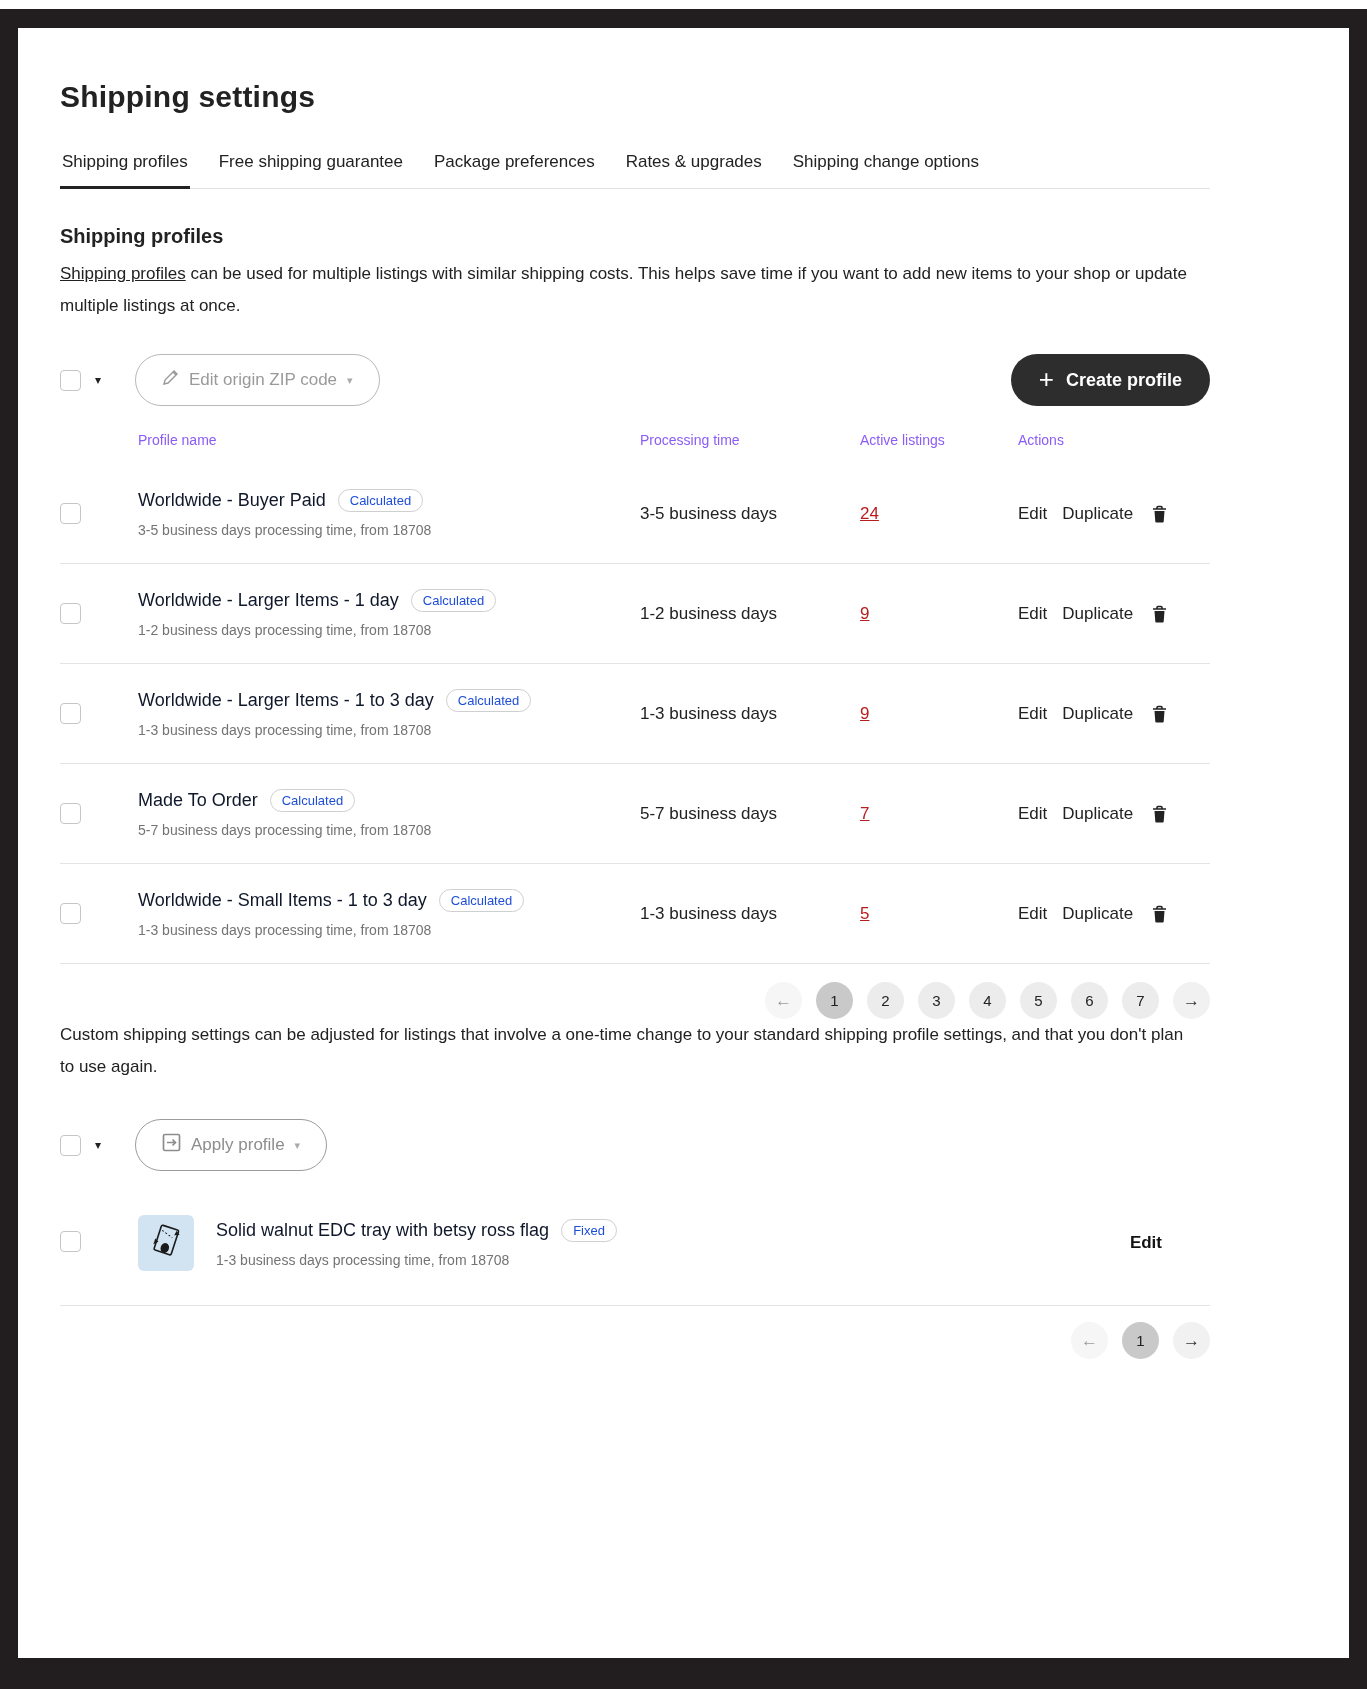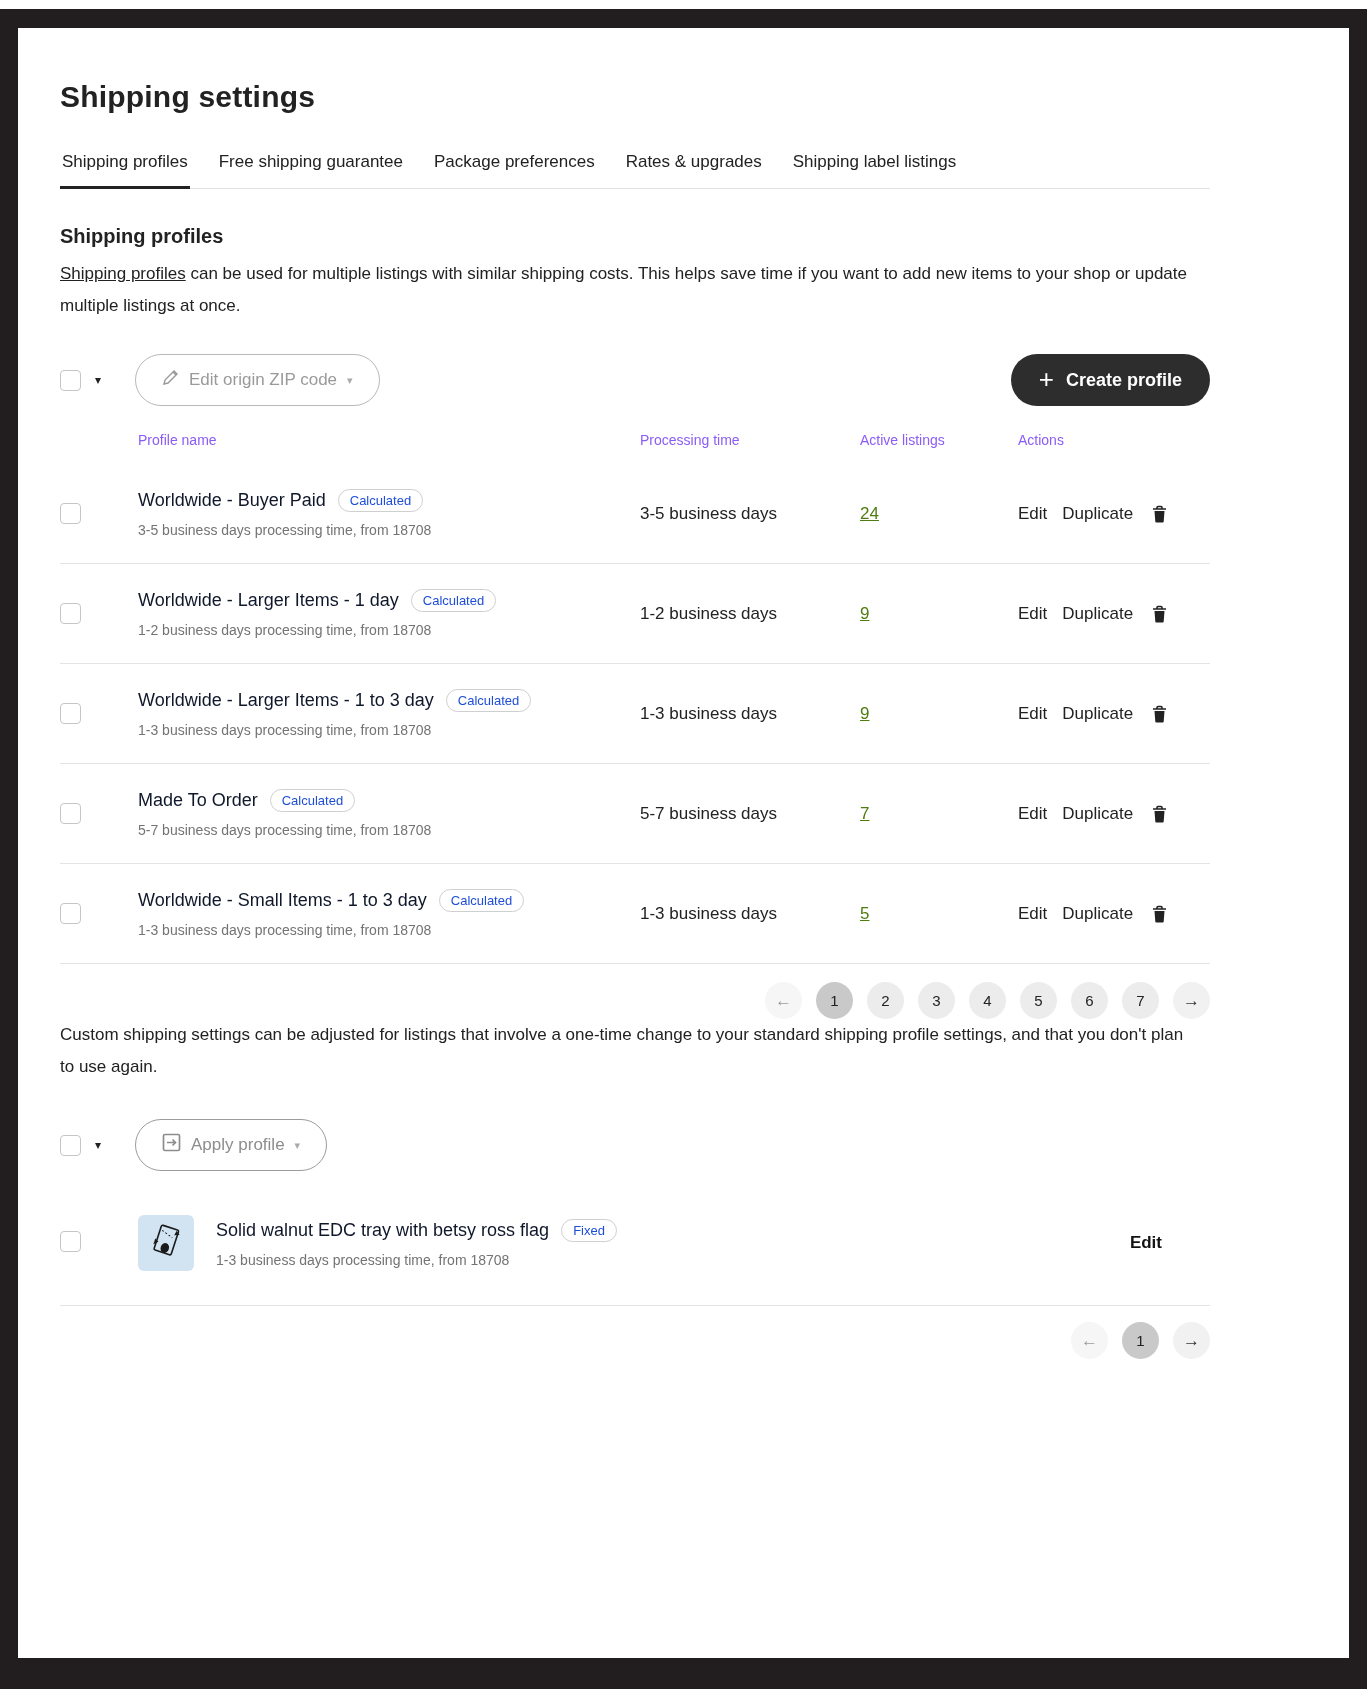--- a/index.html
+++ b/index.html
@@ -37,21 +37,21 @@
   
   .tgrid { display:grid; grid-template-columns:78px 502px 220px 158px 1fr; align-items:center; }
   .thead { margin-top:26px; padding-bottom:16px; font-size:14px; color:#8b5cf6; }
   .trow { border-bottom:1px solid #e4e4e4; padding:25px 0; }
   .trow .cb-cell { display:flex; align-items:center; }
   .name-line { display:flex; align-items:center; gap:12px; }
   .profile-name { font-size:18px; color:#0f172a; }
   .badge { font-size:13px; color:#1d4ed8; border:1px solid #cfcfcf; border-radius:12px; padding:3px 11px; white-space:nowrap; }
   .subtitle { font-size:14px; color:#737373; margin-top:10px; }
   .proc-cell { font-size:17px; }
-  .listings-link { font-size:17px; color:#4d7c0f; text-decoration:underline; cursor:pointer; }
+  .listings-link { font-size:17px; color:#b91c1c; text-decoration:underline; cursor:pointer; }
   .actions-cell { display:flex; align-items:center; gap:15px; }
   .action-link { font-size:17px; color:#222; text-decoration:none; cursor:pointer; }
   .trash-btn { background:none; border:none; padding:0; margin-left:4px; cursor:pointer; display:flex; align-items:center; }
 
   
   .pagination { display:flex; justify-content:flex-end; align-items:center; gap:14px; margin-top:18px; }
   .page-circle { width:37px; height:37px; border-radius:50%; background:#ececec; display:flex; align-items:center; justify-content:center; font-size:15px; color:#222; cursor:pointer; border:none; font-family:inherit; }
   .page-circle.active { background:#c9c9c9; }
   .page-circle.nav-prev { background:#f6f6f6; color:#9a9a9a; font-size:17px; }
   .page-circle.nav-next { background:#f1f1f1; color:#333; font-size:17px; }
@@ -76,21 +76,21 @@
 <div class="card">
 <div class="content">
 
   <h1 class="page-title">Shipping settings</h1>
 
   <div class="tabs">
     <div class="tab active">Shipping profiles</div>
     <div class="tab">Free shipping guarantee</div>
     <div class="tab">Package preferences</div>
     <div class="tab">Rates &amp; upgrades</div>
-    <div class="tab">Shipping label listings</div>
+    <div class="tab">Shipping change options</div>
   </div>
 
 
   <h2 class="section-heading">Shipping profiles</h2>
   <p class="section-desc"><a class="inline-link">Shipping profiles</a><span> can be used for multiple listings with similar shipping costs. This helps save time if you want to add new items to your shop or update multiple listings at once.</span></p>
 
   <div class="toolbar">
     <span class="checkbox"></span>
     <span class="caret-small">▾</span>
     <button class="pill-btn">

